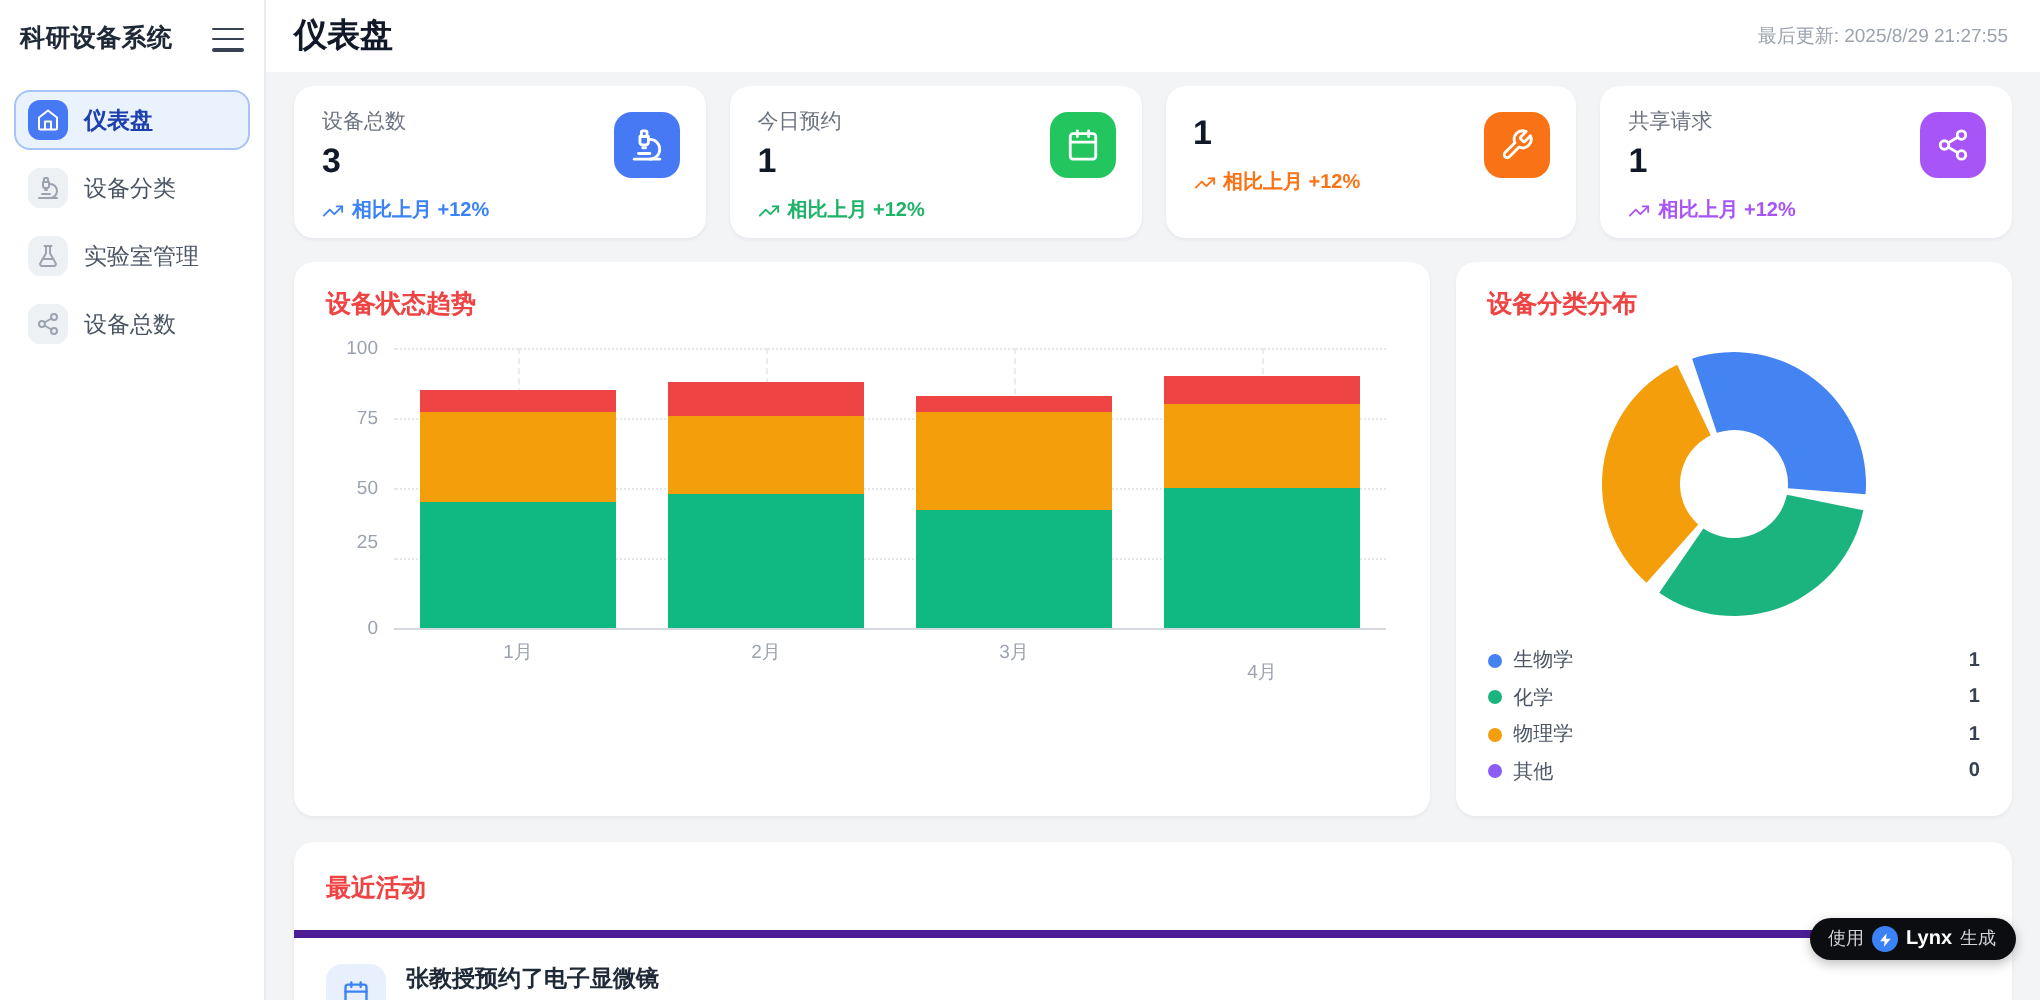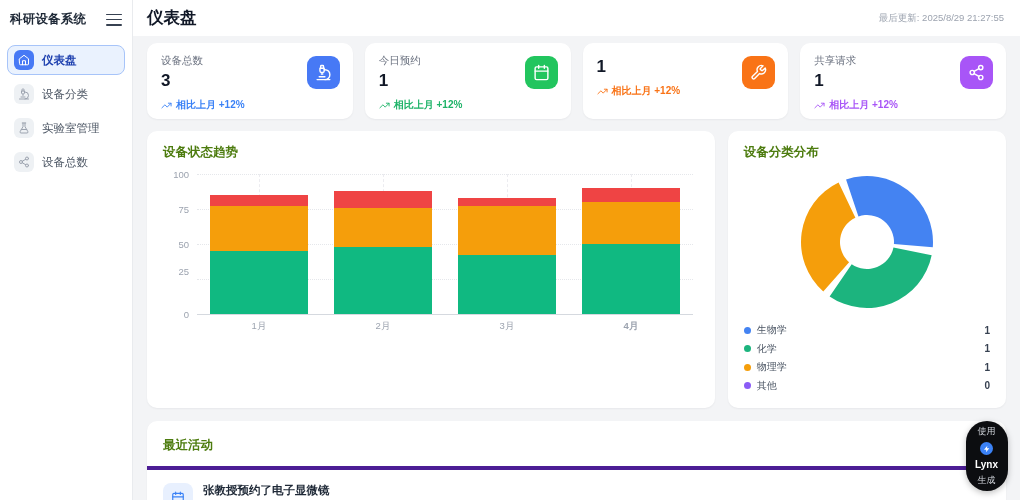--- a/index.html
+++ b/index.html
@@ -52,21 +52,21 @@
     position:absolute; right:13px; top:13px; width:33px; height:33px; border-radius:9px;
     display:flex; align-items:center; justify-content:center; color:#fff;
   }
   .stat-icon svg { width:17px; height:17px; }
   .stat-trend { display:flex; align-items:center; gap:4px; margin-top:7px; font-size:10px; font-weight:bold; }
   .stat-trend svg { width:11px; height:11px; }
   
   .charts-row { display:grid; grid-template-columns:567fr 278fr; gap:13px; margin-top:12px; }
   .card { background:#fff; border-radius:10px; box-shadow:0 1px 2px rgba(16,24,40,.05); }
   .chart-card { height:277px; padding:13px 16px; }
-  .card-title { font-size:12.5px; font-weight:bold; color:#4d7c0f; }
+  .card-title { font-size:12.5px; font-weight:bold; color:#ef4444; }
   
   .barchart { position:relative; margin-top:5px; height:215px; }
   .bc-ylabel { position:absolute; left:0; width:26px; text-align:right; font-size:9.5px; color:#9ca3af; }
   .bc-grid { position:absolute; left:34px; right:6px; border-top:1px dotted #e5e7eb; }
   .bc-grid.base { border-top:1px solid #d5d9df; }
   .bc-vgrid { position:absolute; width:0; border-left:1px dashed #ececf0; }
   .bc-group { position:absolute; }
   .bc-seg { position:absolute; left:0; right:0; }
   .bc-xlabel { position:absolute; font-size:9.5px; color:#9ca3af; text-align:center; }
   
@@ -82,25 +82,24 @@
   .activity-item { display:flex; align-items:flex-start; gap:10px; padding:13px 16px; cursor:pointer; }
   .activity-icon {
     width:30px; height:30px; border-radius:8px; background:#e8f0fe; color:#3b82f6;
     display:flex; align-items:center; justify-content:center; flex:0 0 auto;
   }
   .activity-icon svg { width:14px; height:14px; }
   .activity-title { font-size:11.5px; font-weight:bold; color:#1f2937; }
   .activity-time { display:flex; align-items:center; gap:4px; margin-top:4px; font-size:9.5px; color:#9ca3af; }
   
   .lynx-badge {
-    position:absolute; right:12px; bottom:9px; z-index:20;
+    position:absolute; right:12px; bottom:20px; z-index:20;
     background:#0c0d10; border-radius:999px; padding:4px 10px 4px 9px;
     display:flex; align-items:center; gap:4px; cursor:pointer;
     box-shadow:0 2px 6px rgba(0,0,0,.25);
-    flex-direction:column;
   }
   .lynx-badge .txt { font-size:9px; color:#d1d5db; }
   .lynx-badge .brand { font-size:10px; color:#ffffff; font-weight:bold; }
   .lynx-logo {
     width:13px; height:13px; border-radius:50%; background:#3b82f6;
     display:flex; align-items:center; justify-content:center; color:#fff;
   }
   .lynx-logo svg { width:8px; height:8px; }
 </style>
 </head>
@@ -288,21 +287,21 @@
               <div class="bc-seg" style="bottom: 58.8px; height: 49px; background: rgb(245, 158, 11);"></div>
               <div class="bc-seg" style="bottom: 107.8px; height: 8.4px; background: rgb(239, 68, 68);"></div>
             </div>
             <div class="bc-xlabel" style="left: 319px; width: 50px; top: 154px;">3月</div>
             <div class="bc-vgrid" style="left: 468px; top: 8px; height: 140px;"></div>
             <div class="bc-group" style="left: 419.02px; width: 97.96px; top: 8px; height: 140px;">
               <div class="bc-seg" style="bottom: 0px; height: 70px; background: rgb(16, 185, 129);"></div>
               <div class="bc-seg" style="bottom: 70px; height: 42px; background: rgb(245, 158, 11);"></div>
               <div class="bc-seg" style="bottom: 112px; height: 14px; background: rgb(239, 68, 68);"></div>
             </div>
-            <div class="bc-xlabel" style="left: 443px; width: 50px; top: 154px; font-weight: bold;">4月</div>
+            <div class="bc-xlabel" style="left: 443px; width: 50px; top: 164px;">4月</div>
           </div>
       </div>
       <div class="card chart-card">
         <div class="card-title">设备分类分布</div>
         <div class="donut-wrap">
           <svg id="donut" width="158" height="158" viewBox="0 0 158 158">
               <path d="M 58.05789267726393 16.41063875639084 A 66 66 0 0 1 144.79654402638644 84.17830031803777 L 105.91676801079446 81.11839558465181 A 27 27 0 0 0 70.43277427706252 53.39526130943261 Z" fill="#4483f2"></path>
               <path d="M 143.67503050497476 92.15828367153502 A 66 66 0 0 1 41.617188362961045 133.39232844905305 L 63.70703160302952 101.25140709279442 A 27 27 0 0 0 105.4579670247624 84.38293422926432 Z" fill="#1cb47e"></path>
               <path d="M 35.26707681776132 128.43107757207414 A 66 66 0 0 1 50.58626761065252 19.429371232909197 L 67.37620038617604 54.63019732255376 A 27 27 0 0 0 61.10925869817508 99.22180446130305 Z" fill="#f59e0b"></path>
             </svg>

